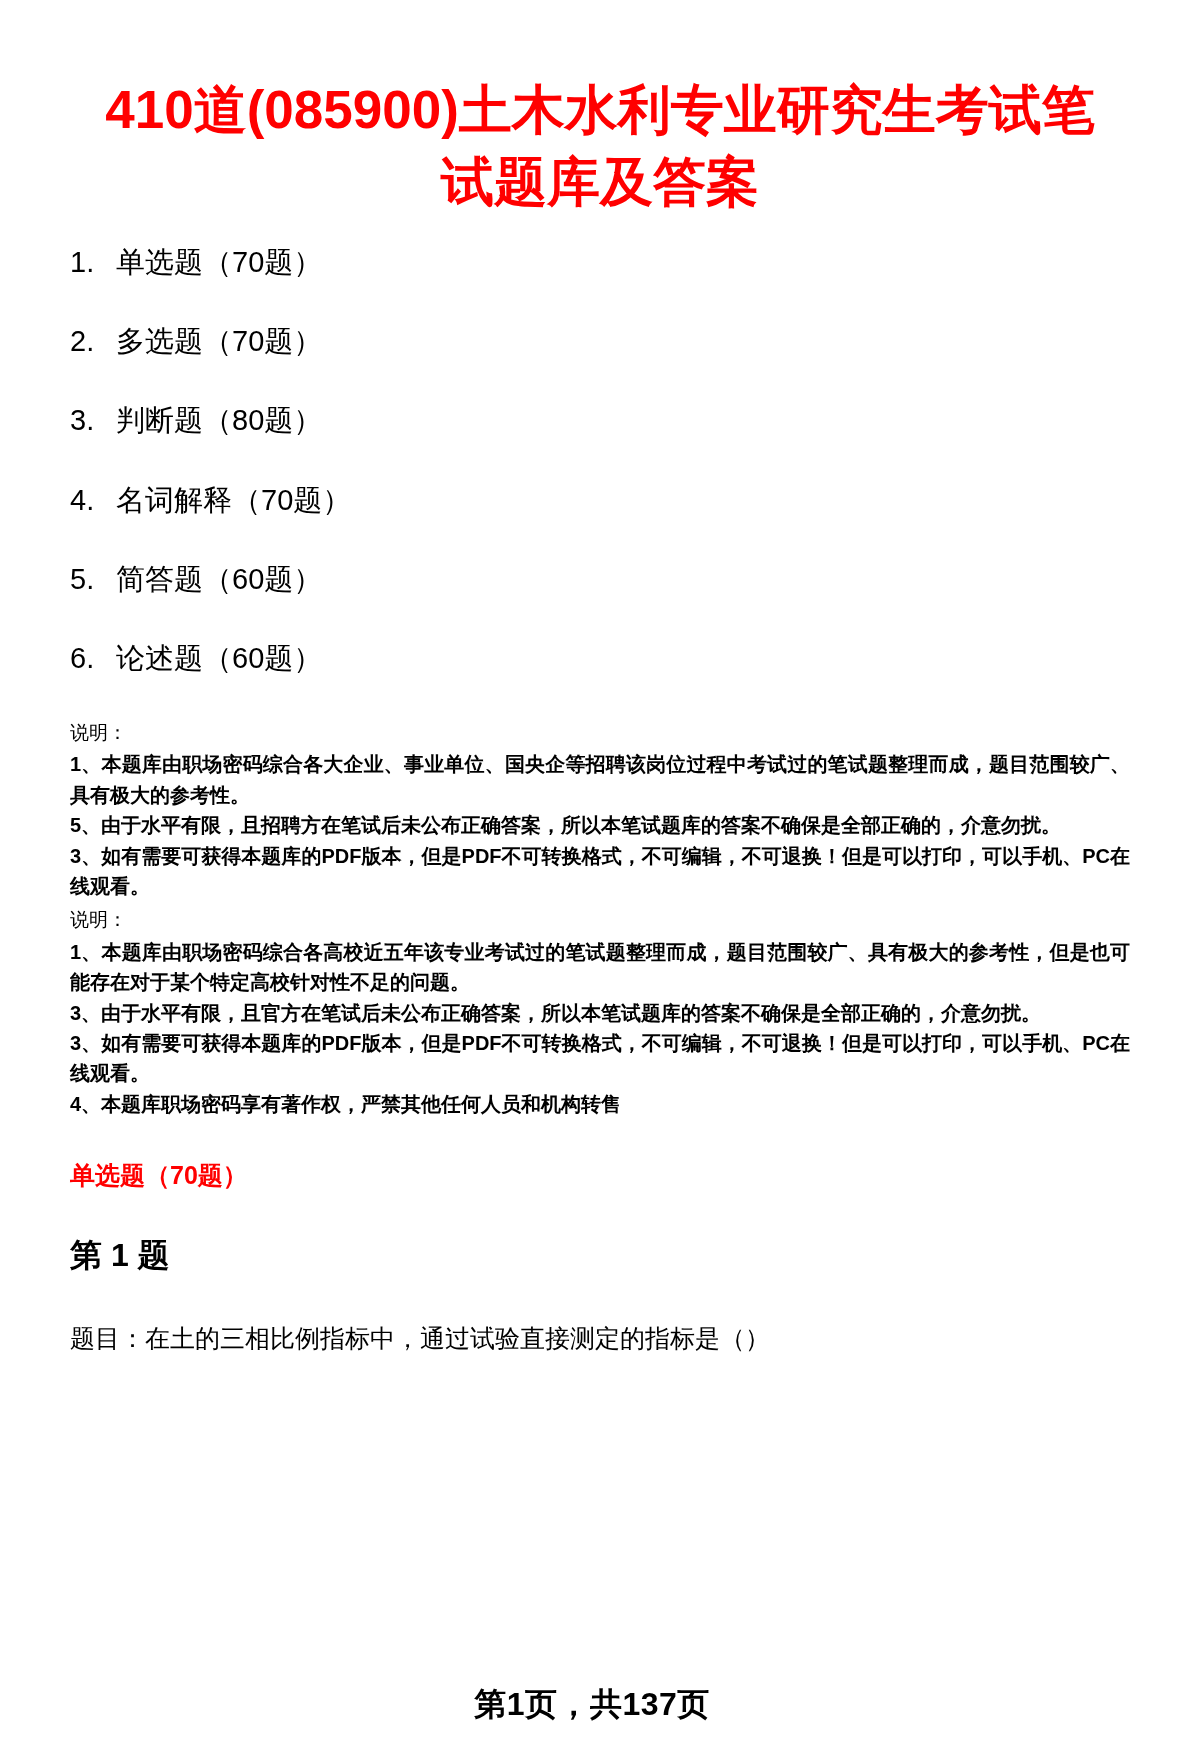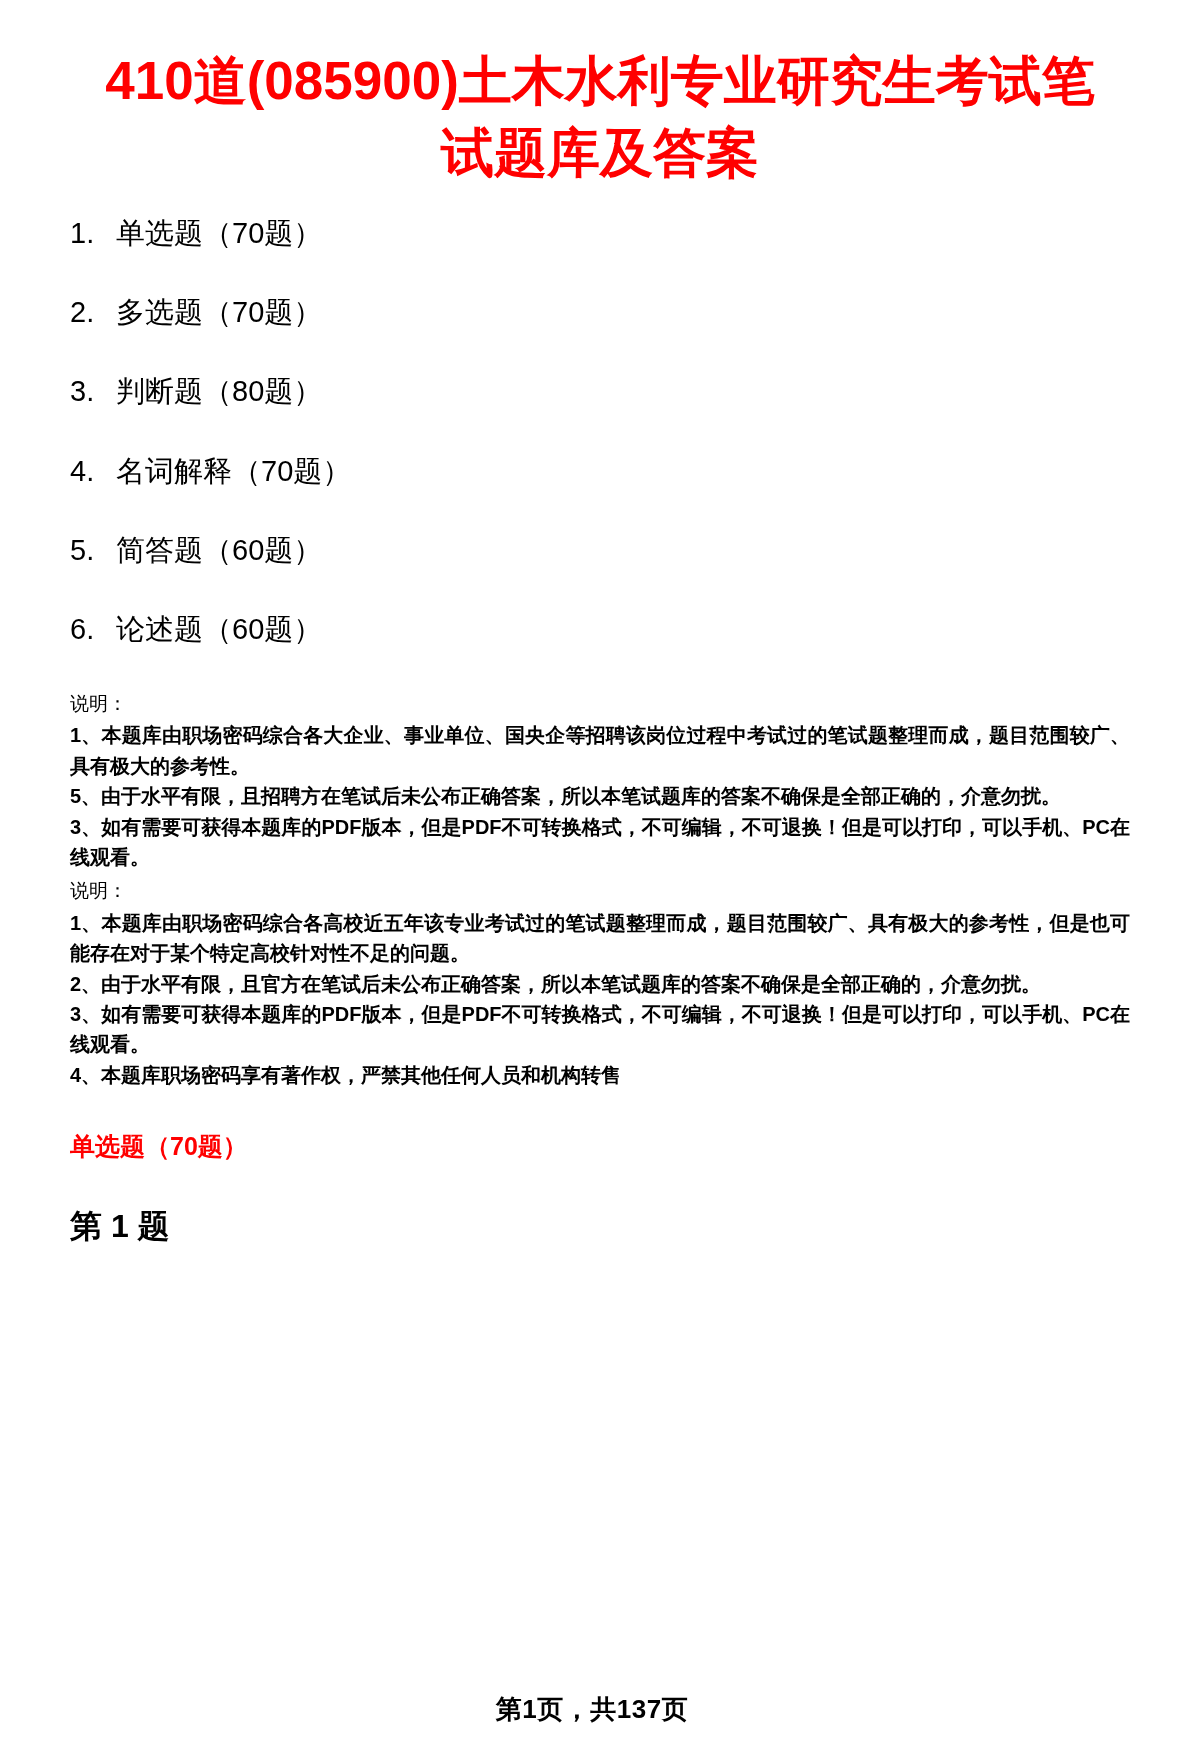--- a/index.html
+++ b/index.html
@@ -11,21 +11,21 @@
     width: 1200px;
     min-height: 1755px;
     font-family: "Liberation Sans", "DejaVu Sans", sans-serif;
     color: #000000;
     position: relative;
   }
   .page {
     width: 1200px;
     min-height: 1755px;
     box-sizing: border-box;
-    padding: 23px 70px 0 70px;
+    padding: 52px 70px 0 70px;
     position: relative;
   }
   .doc-title {
     color: #ff0000;
     font-weight: bold;
     font-size: 53px;
     line-height: 1.35;
     text-align: center;
     letter-spacing: 0px;
     margin: 22px 0 0 0;
@@ -89,21 +89,21 @@
     font-size: 25px;
     margin: 42px 0 0 0;
     line-height: 1.5;
   }
   .footer {
     position: absolute;
     left: 0;
     right: 16px;
     bottom: 28px;
     text-align: center;
-    font-size: 26px;
+    font-size: 32px;
     font-weight: bold;
     letter-spacing: 0.5px;
   }
 </style>
 </head>
 <body>
 
 <div class="page">
 
   <h1 class="doc-title">410道(085900)土木水利专业研究生考试笔试题库及答案</h1>
@@ -141,27 +141,28 @@
     <div class="notes-block">
       <p class="note-head">说明：</p>
       <p class="note-line">1、本题库由职场密码综合各大企业、事业单位、国央企等招聘该岗位过程中考试过的笔试题整理而成，题目范围较广、具有极大的参考性。</p>
       <p class="note-line">5、由于水平有限，且招聘方在笔试后未公布正确答案，所以本笔试题库的答案不确保是全部正确的，介意勿扰。</p>
       <p class="note-line">3、如有需要可获得本题库的PDF版本，但是PDF不可转换格式，不可编辑，不可退换！但是可以打印，可以手机、PC在线观看。</p>
     </div>
 
     <div class="notes-block">
       <p class="note-head">说明：</p>
       <p class="note-line">1、本题库由职场密码综合各高校近五年该专业考试过的笔试题整理而成，题目范围较广、具有极大的参考性，但是也可能存在对于某个特定高校针对性不足的问题。</p>
-      <p class="note-line">2、由于水平有限，且官方在笔试后未公布正确答案，所以本笔试题库的答案不确保是全部正确的，介意勿扰。</p>
+      <p class="note-line">3、由于水平有限，且官方在笔试后未公布正确答案，所以本笔试题库的答案不确保是全部正确的，介意勿扰。</p>
       <p class="note-line">3、如有需要可获得本题库的PDF版本，但是PDF不可转换格式，不可编辑，不可退换！但是可以打印，可以手机、PC在线观看。</p>
       <p class="note-line">4、本题库职场密码享有著作权，严禁其他任何人员和机构转售</p>
     </div>
 
   </div>
 
   <p class="section-title">单选题（70题）</p>
 
   <p class="q-number">第 1 题</p>
 
+  <p class="q-text">题目：在土的三相比例指标中，通过试验直接测定的指标是（）</p>
 
   <div class="footer">第1页，共137页</div>
 
 </div>
 
 </body></html>

